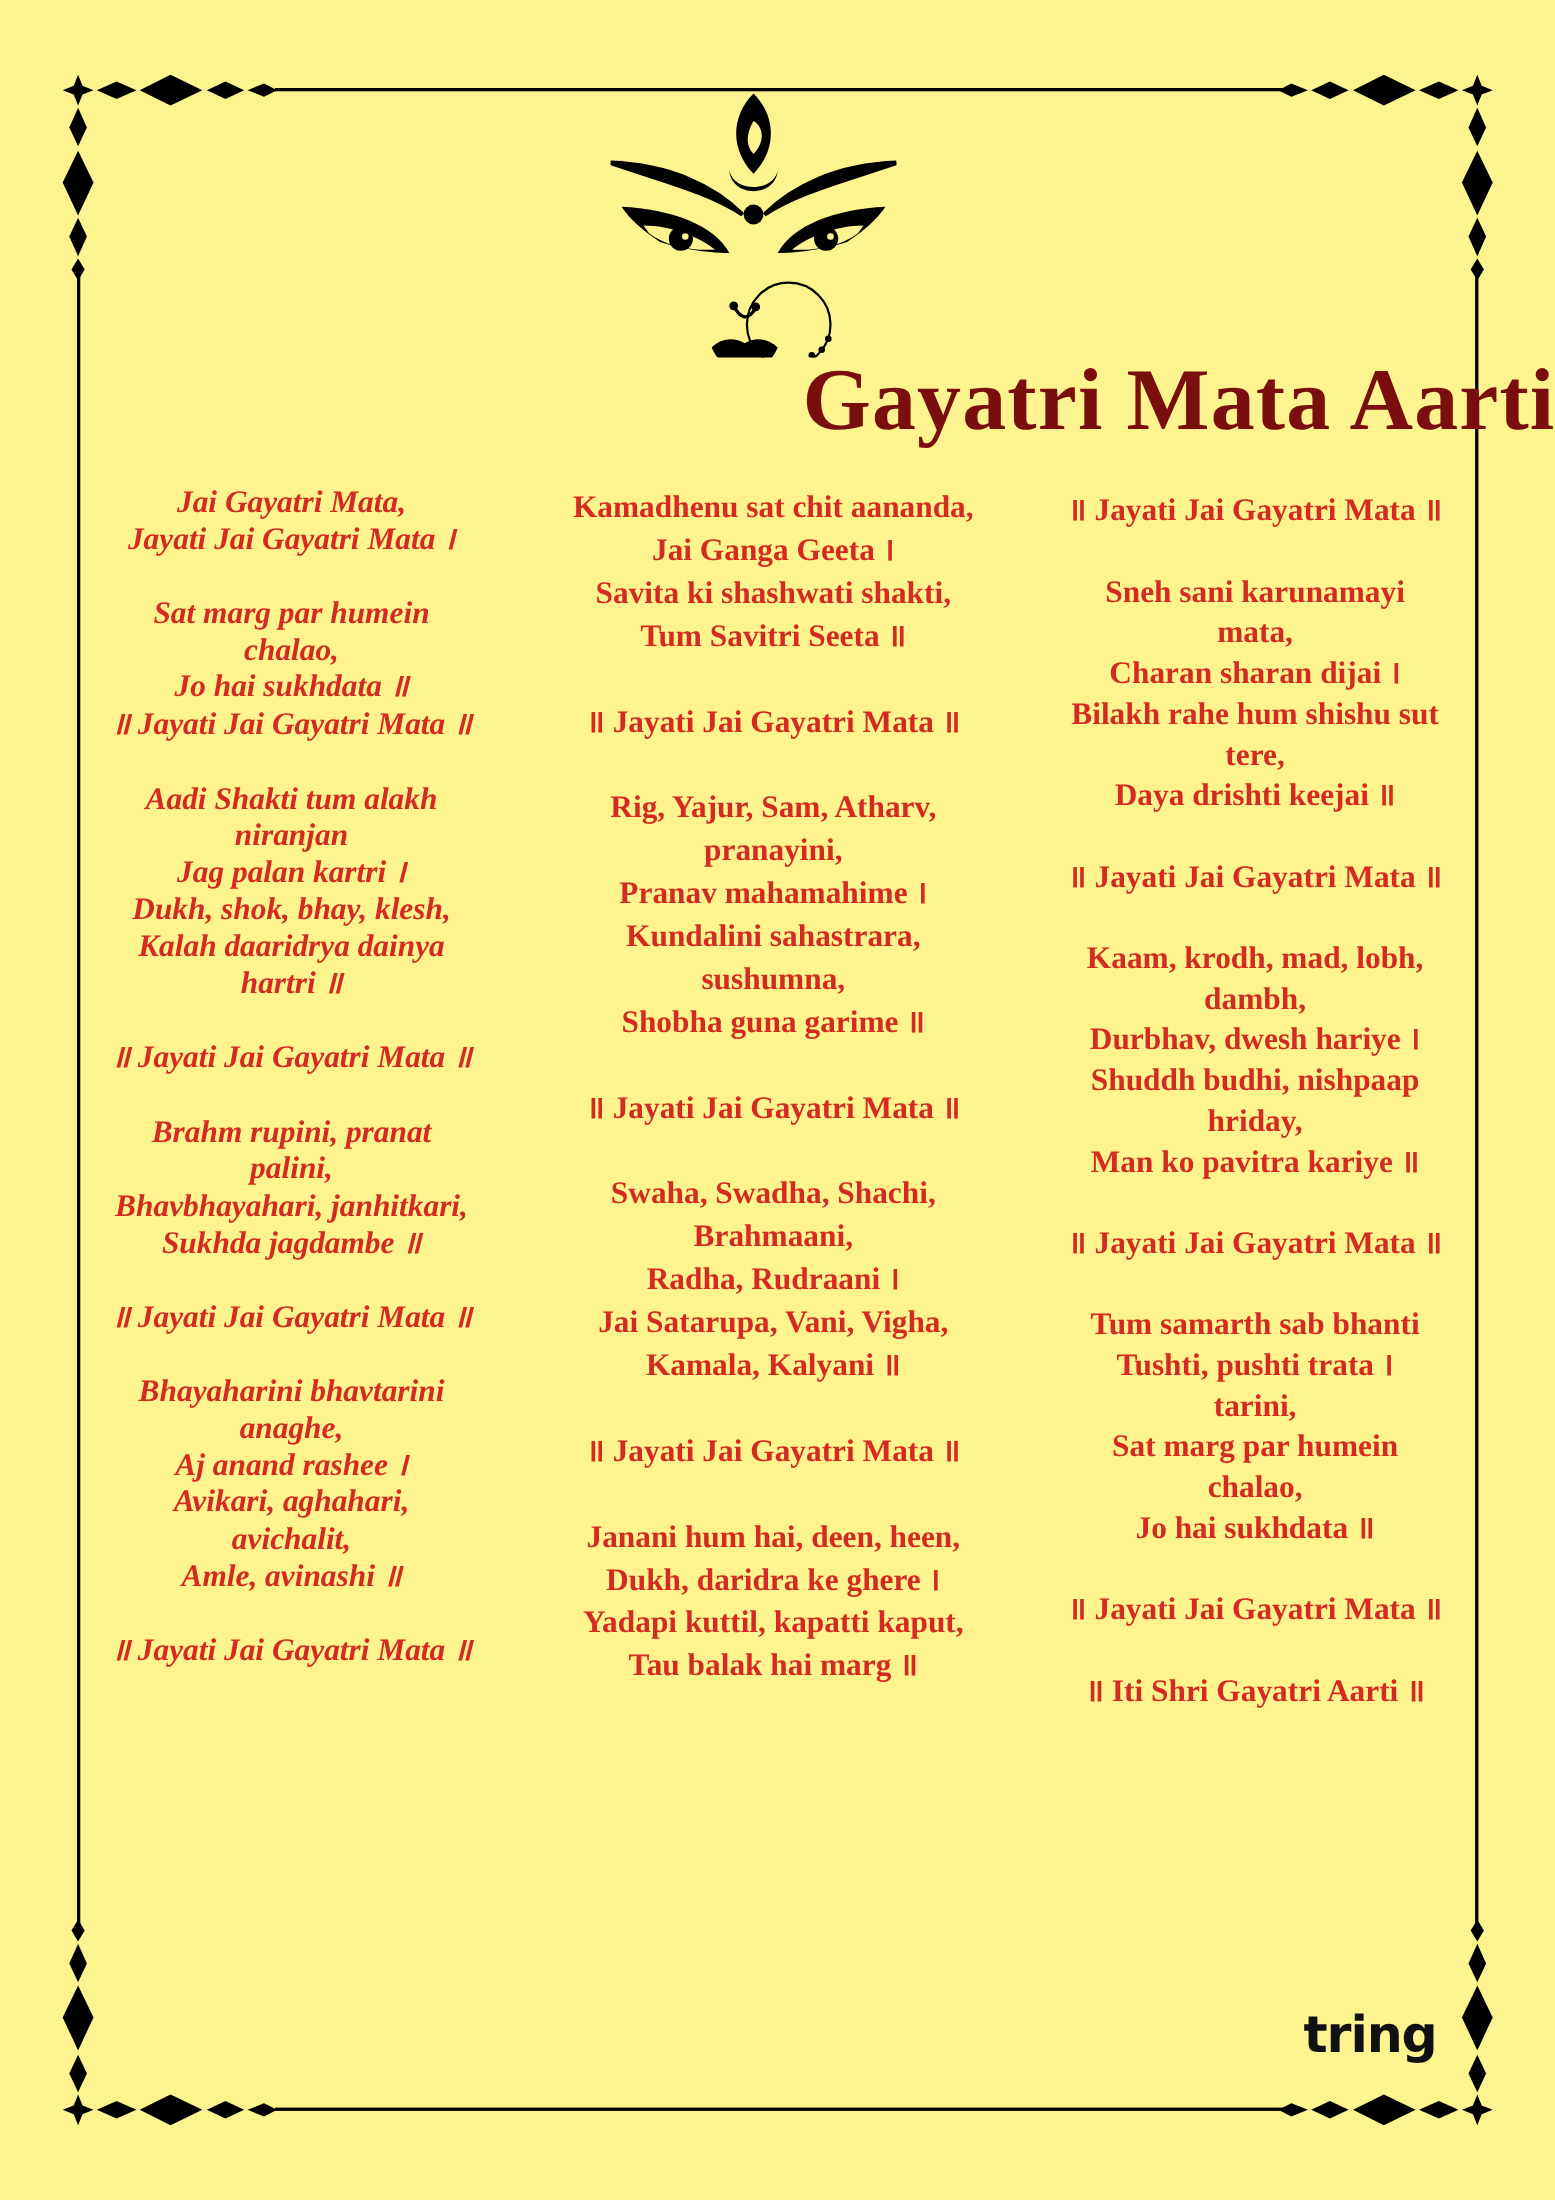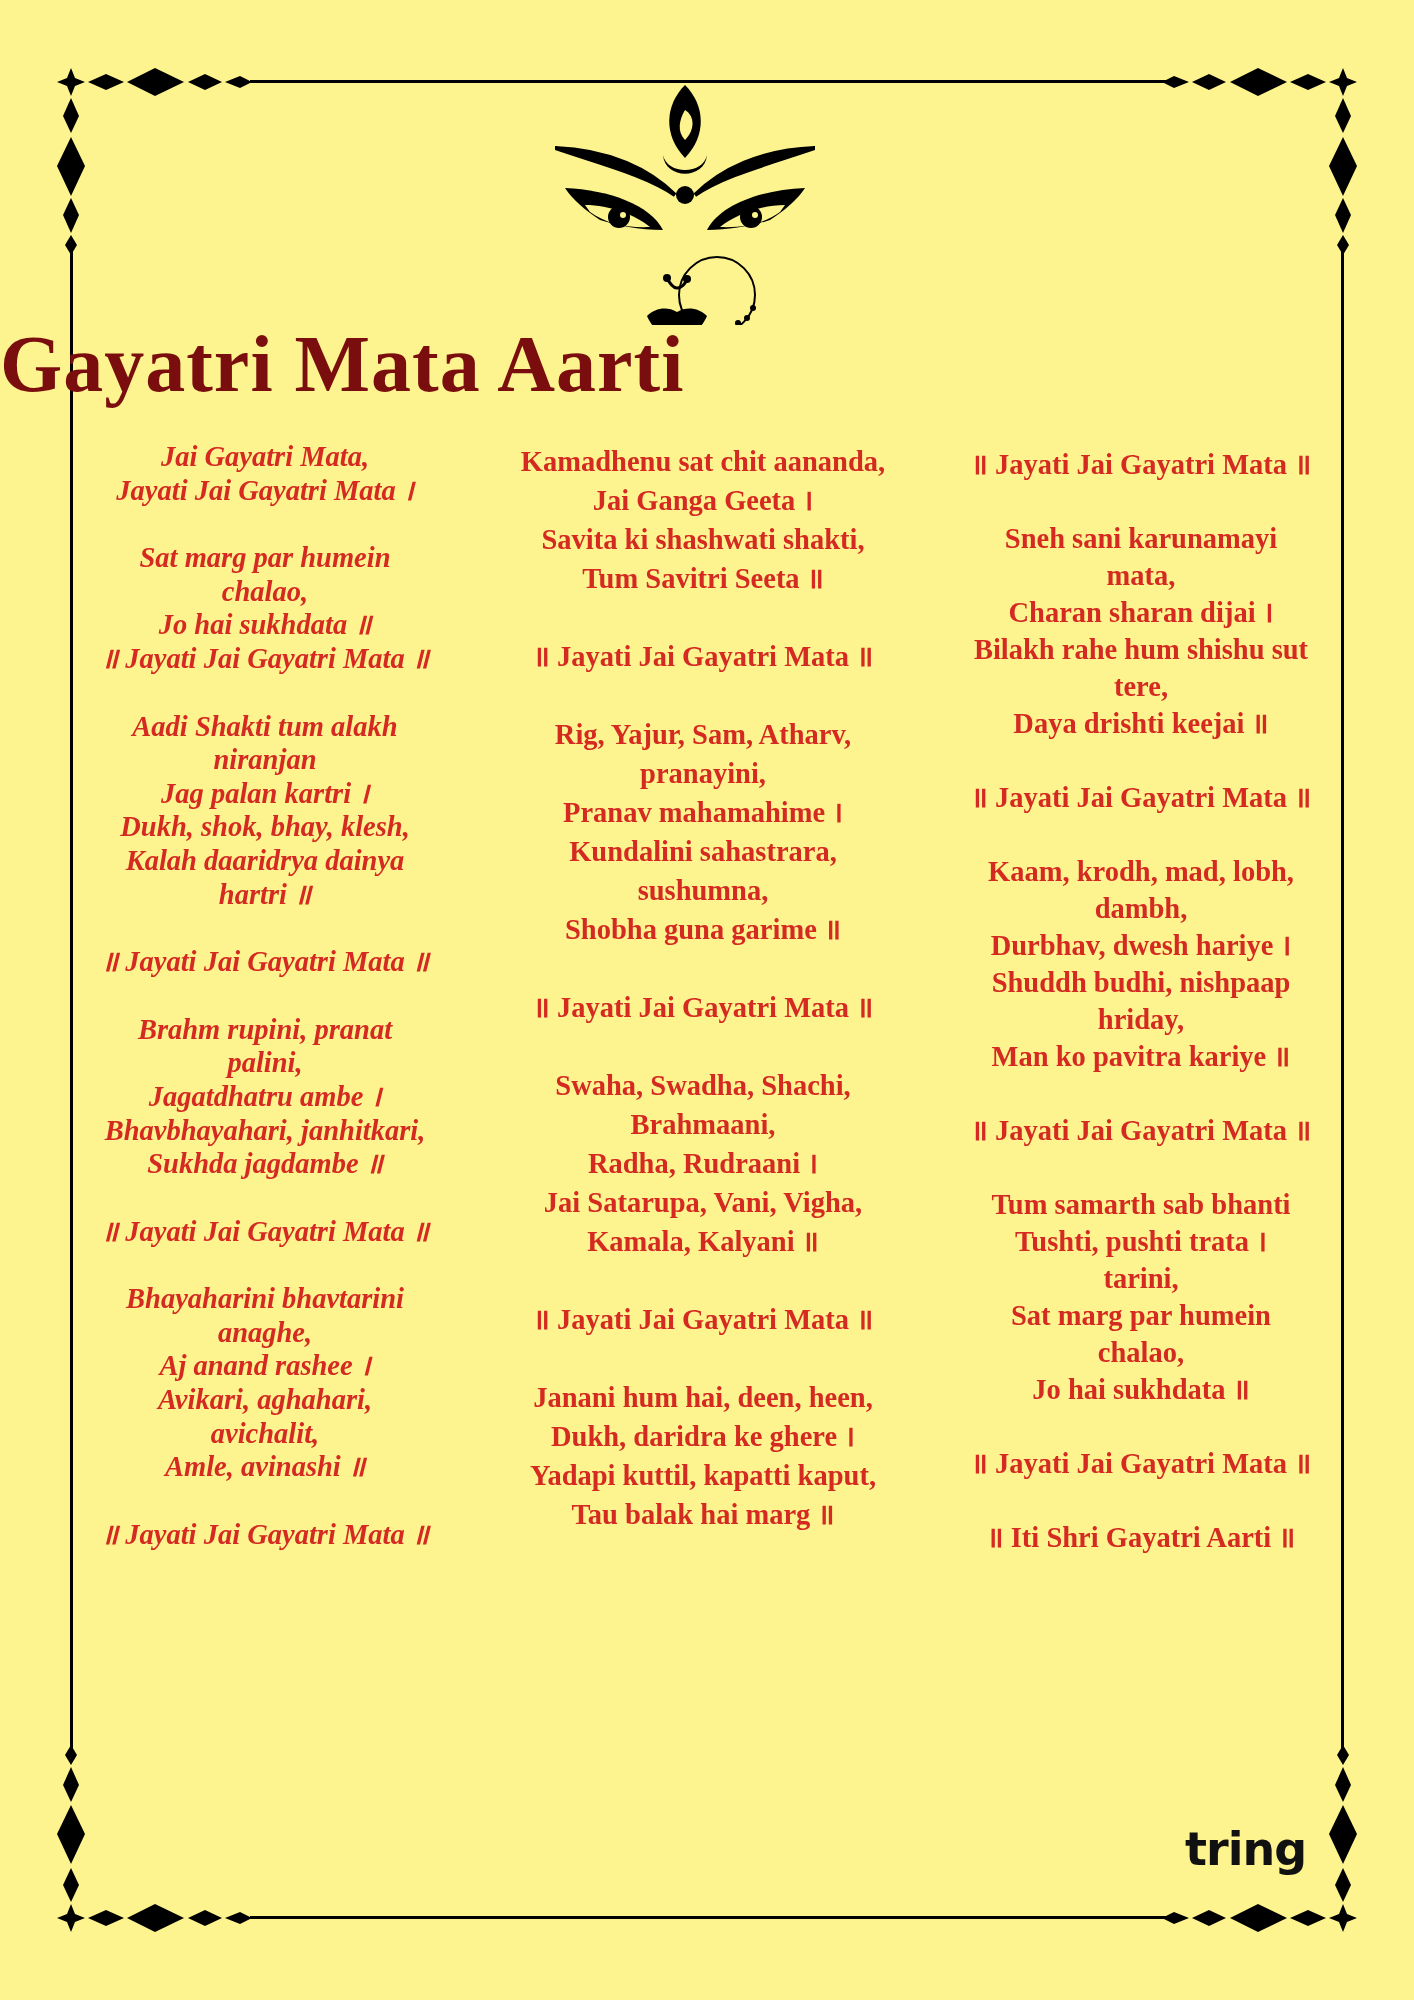--- a/index.html
+++ b/index.html
@@ -4,21 +4,21 @@
 <style>
   html, body { margin: 0; padding: 0; }
   body {
     width: 1414px; height: 2000px; position: relative; overflow: hidden;
     background: #fdf48f;
     font-family: "Liberation Serif", "DejaVu Serif", serif;
   }
   .border-svg { position: absolute; left: 0; top: 0; width: 1414px; height: 2000px; }
   .face { position: absolute; left: 555px; top: 80px; width: 260px; height: 245px; }
   .title {
-    position: absolute; left: 0; width: 1414px; top: 318px; text-align: left;
+    position: absolute; left: 0; width: 1414px; top: 318px; text-align: right;
     color: #7a0e0e; font-size: 80px; font-weight: bold; letter-spacing: 1px;
     margin: 0; line-height: 92px;
   }
   .col {
     position: absolute; top: 440px; text-align: center;
     color: #d42a22; font-size: 28.5px; font-weight: bold; line-height: 34px;
   }
   .col.c1 { left: 70px; width: 390px; line-height: 33.6px; font-style: italic; }
   .col.c2 { left: 478px; width: 450px; top: 442px; line-height: 39px; }
   .col.c3 { left: 940px; width: 402px; top: 446px; line-height: 37px; }
@@ -149,21 +149,20 @@
     <span class="line">Dukh, shok, bhay, klesh,</span>
     <span class="line">Kalah daaridrya dainya</span>
     <span class="line">hartri ॥</span>
   </div>
   <div class="stanza">
     <span class="line">॥ Jayati Jai Gayatri Mata ॥</span>
   </div>
   <div class="stanza">
     <span class="line">Brahm rupini, pranat</span>
     <span class="line">palini,</span>
-    <span class="line">Jagatdhatru ambe ।</span>
     <span class="line">Bhavbhayahari, janhitkari,</span>
     <span class="line">Sukhda jagdambe ॥</span>
   </div>
   <div class="stanza">
     <span class="line">॥ Jayati Jai Gayatri Mata ॥</span>
   </div>
   <div class="stanza">
     <span class="line">Bhayaharini bhavtarini</span>
     <span class="line">anaghe,</span>
     <span class="line">Aj anand rashee ।</span>

